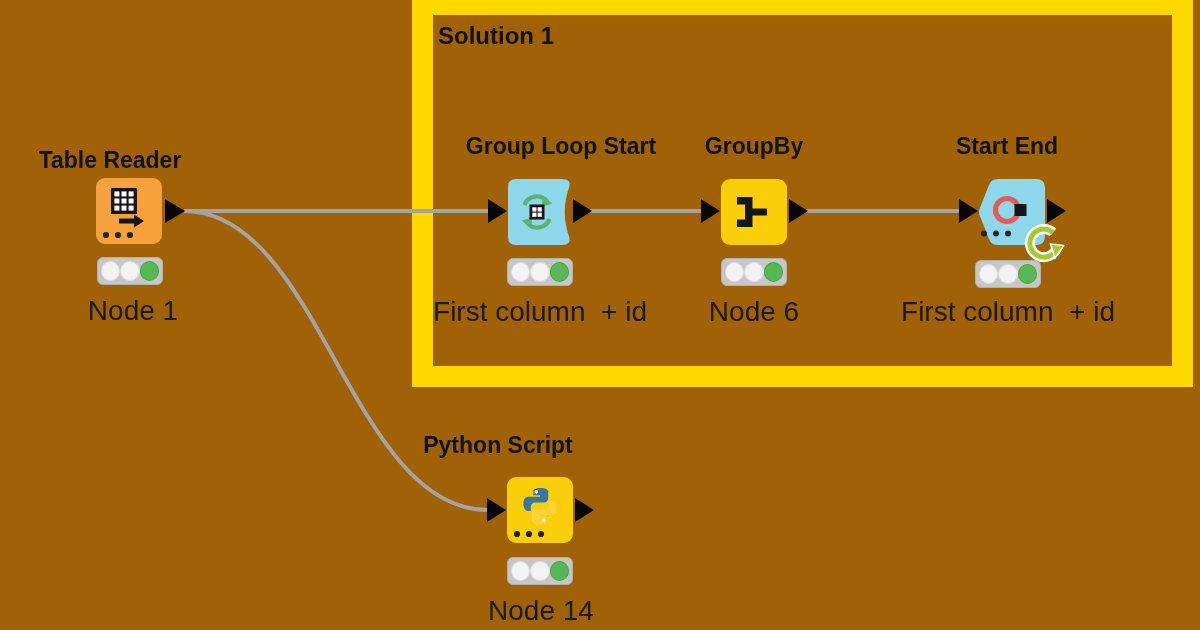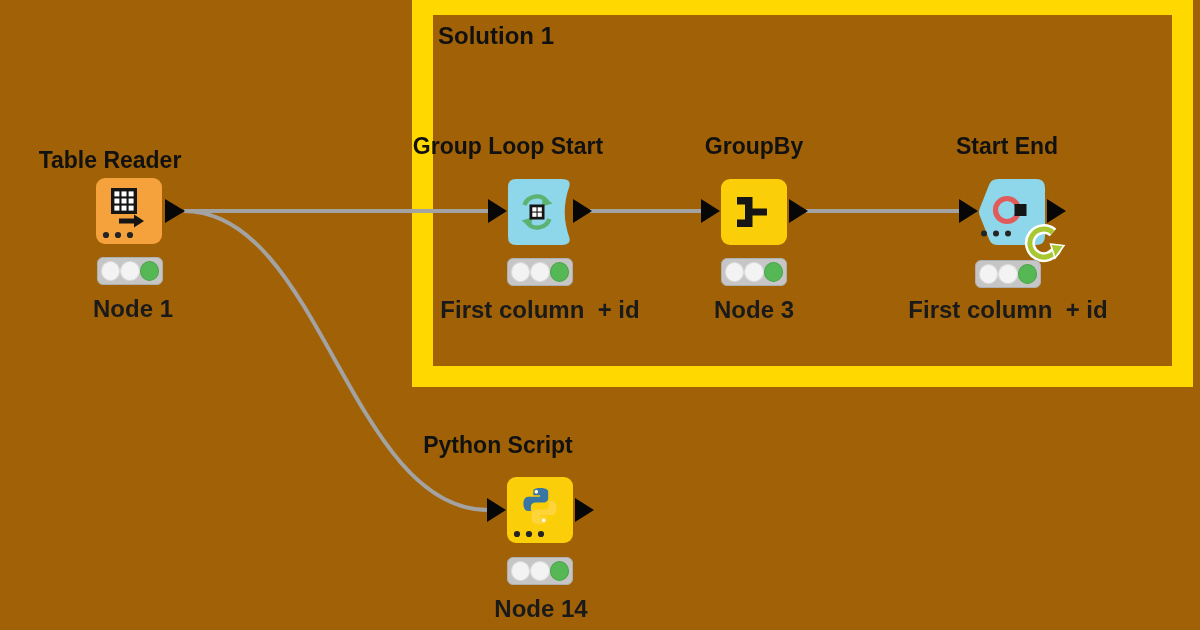--- a/index.html
+++ b/index.html
@@ -32,22 +32,22 @@
     position:absolute;
     transform:translateX(-50%);
     font-size:23px;
     font-weight:700;
     color:#111;
     white-space:pre;
   }
   .node-label{
     position:absolute;
     transform:translateX(-50%);
-    font-size:24px;
-    font-weight:700;
+    font-size:28px;
+    font-weight:400;
     color:#1a1a1a;
     white-space:pre;
   }
   .traffic{
     position:absolute;
     width:66px;height:28px;
     background:#C6C6C6;
     border:1px solid #B0B0B0;
     border-radius:6px;
     box-sizing:border-box;
@@ -186,21 +186,21 @@
       </g>
       <g fill="#242424">
         <circle cx="11" cy="58" r="3.1"></circle>
           <circle cx="23" cy="58" r="3.1"></circle>
           <circle cx="35" cy="58" r="3.1"></circle>
       </g>
     </svg>
   </div>
 
   <div class="node-title" style="left:110px;top:147px">Table Reader</div>
-  <div class="node-title" style="left:508px;top:133px">Group Loop Start</div>
+  <div class="node-title" style="left:561px;top:133px">Group Loop Start</div>
   <div class="node-title" style="left:754px;top:133px">GroupBy</div>
   <div class="node-title" style="left:1007px;top:133px">Start End</div>
   <div class="node-title" style="left:498px;top:432px">Python Script</div>
 
   <div class="traffic status-executed" style="left:97px;top:257px">
     <span class="light"></span>
       <span class="light"></span>
       <span class="light"></span>
   </div>
   <div class="traffic status-executed" style="left:507px;top:258px">
@@ -219,17 +219,17 @@
       <span class="light"></span>
   </div>
   <div class="traffic status-executed" style="left:507px;top:557px">
     <span class="light"></span>
       <span class="light"></span>
       <span class="light"></span>
   </div>
 
   <div class="node-label" style="left:133px;top:295px">Node 1</div>
   <div class="node-label" style="left:540px;top:296px">First column  + id</div>
-  <div class="node-label" style="left:754px;top:296px">Node 3</div>
+  <div class="node-label" style="left:754px;top:296px">Node 6</div>
   <div class="node-label" style="left:1008px;top:296px">First column  + id</div>
   <div class="node-label" style="left:541px;top:595px">Node 14</div>
 
 </div>
 
 </body></html>

